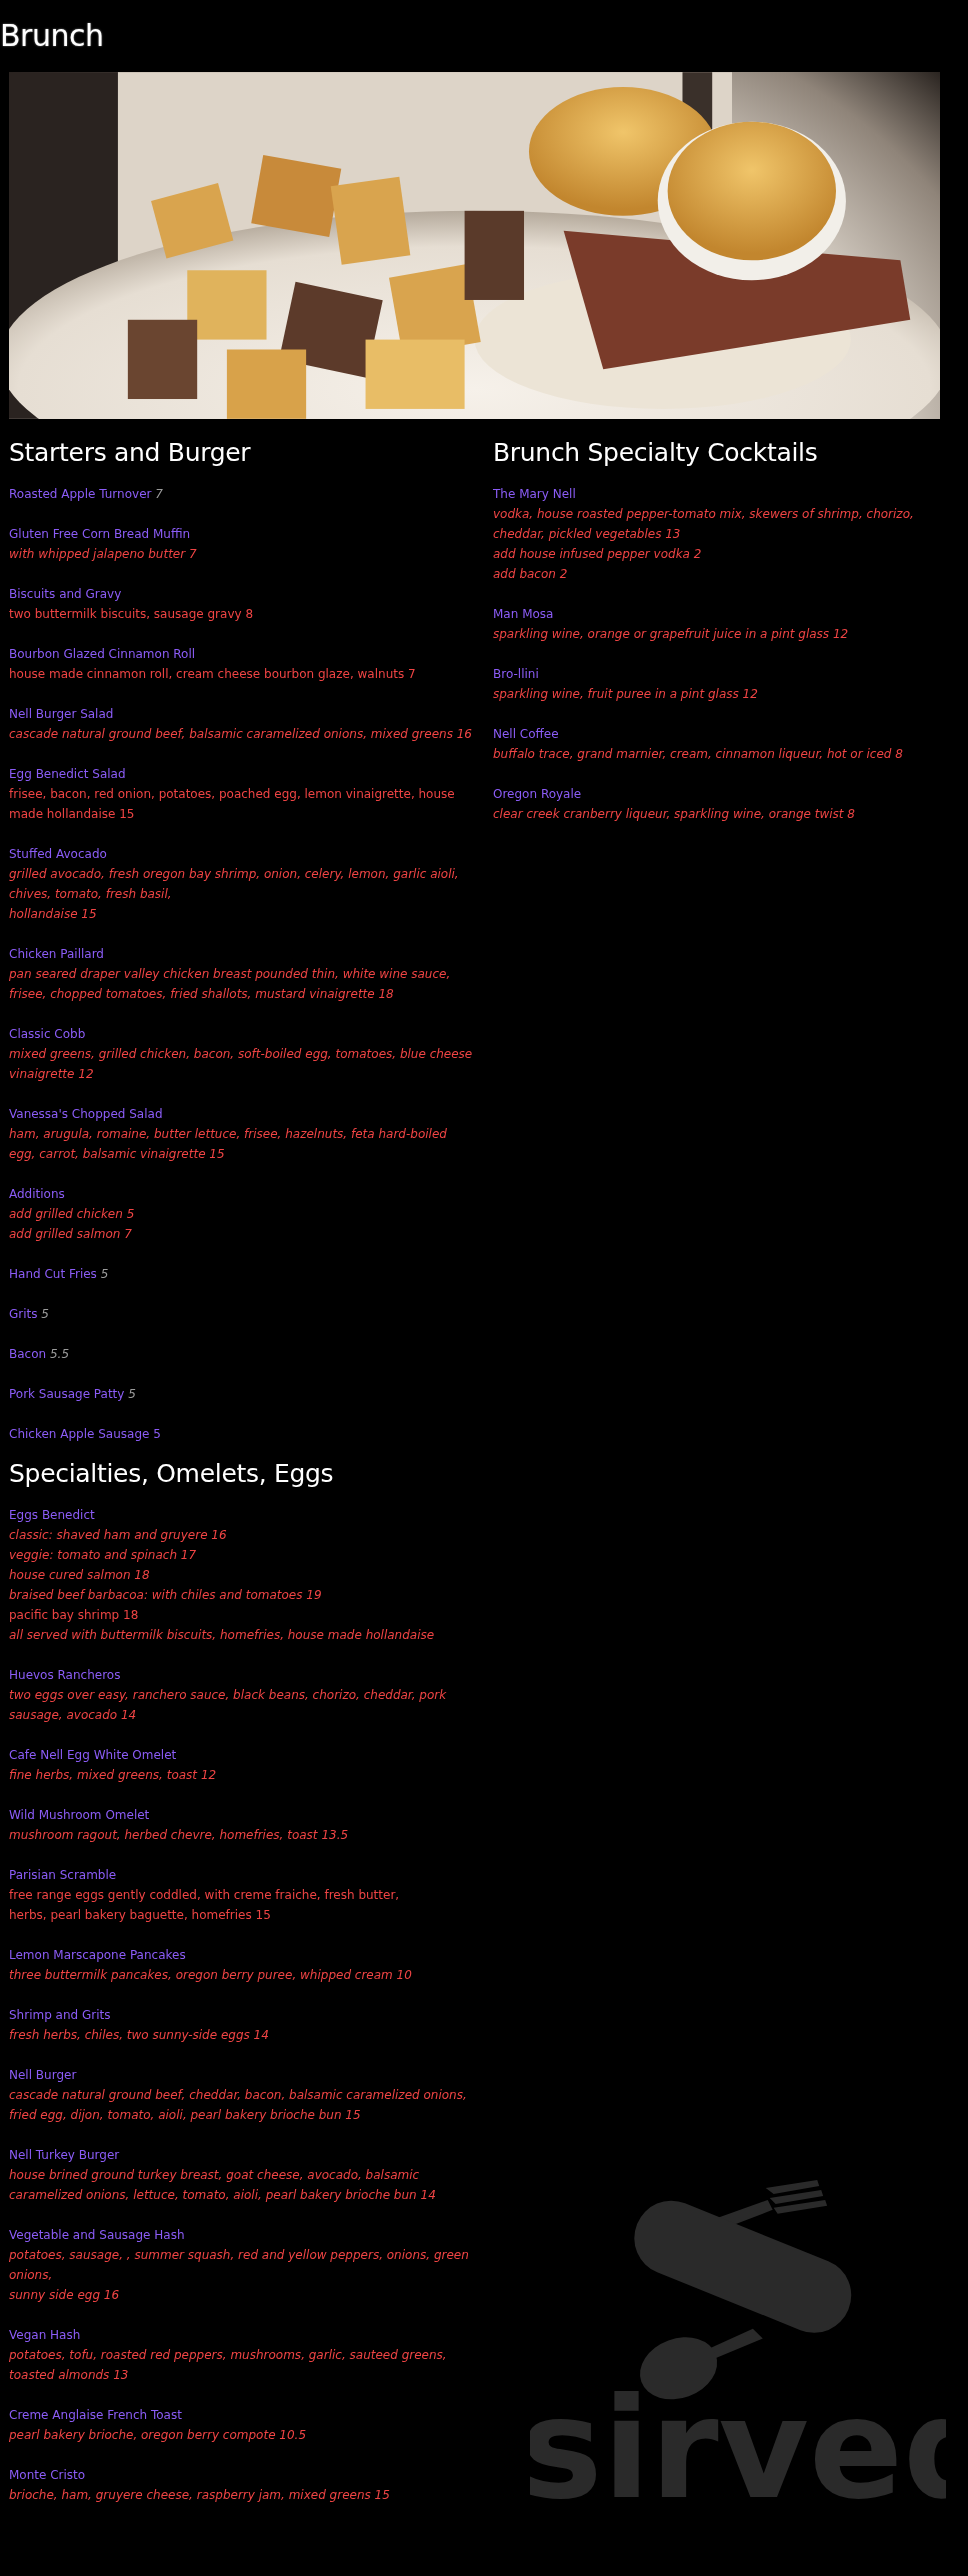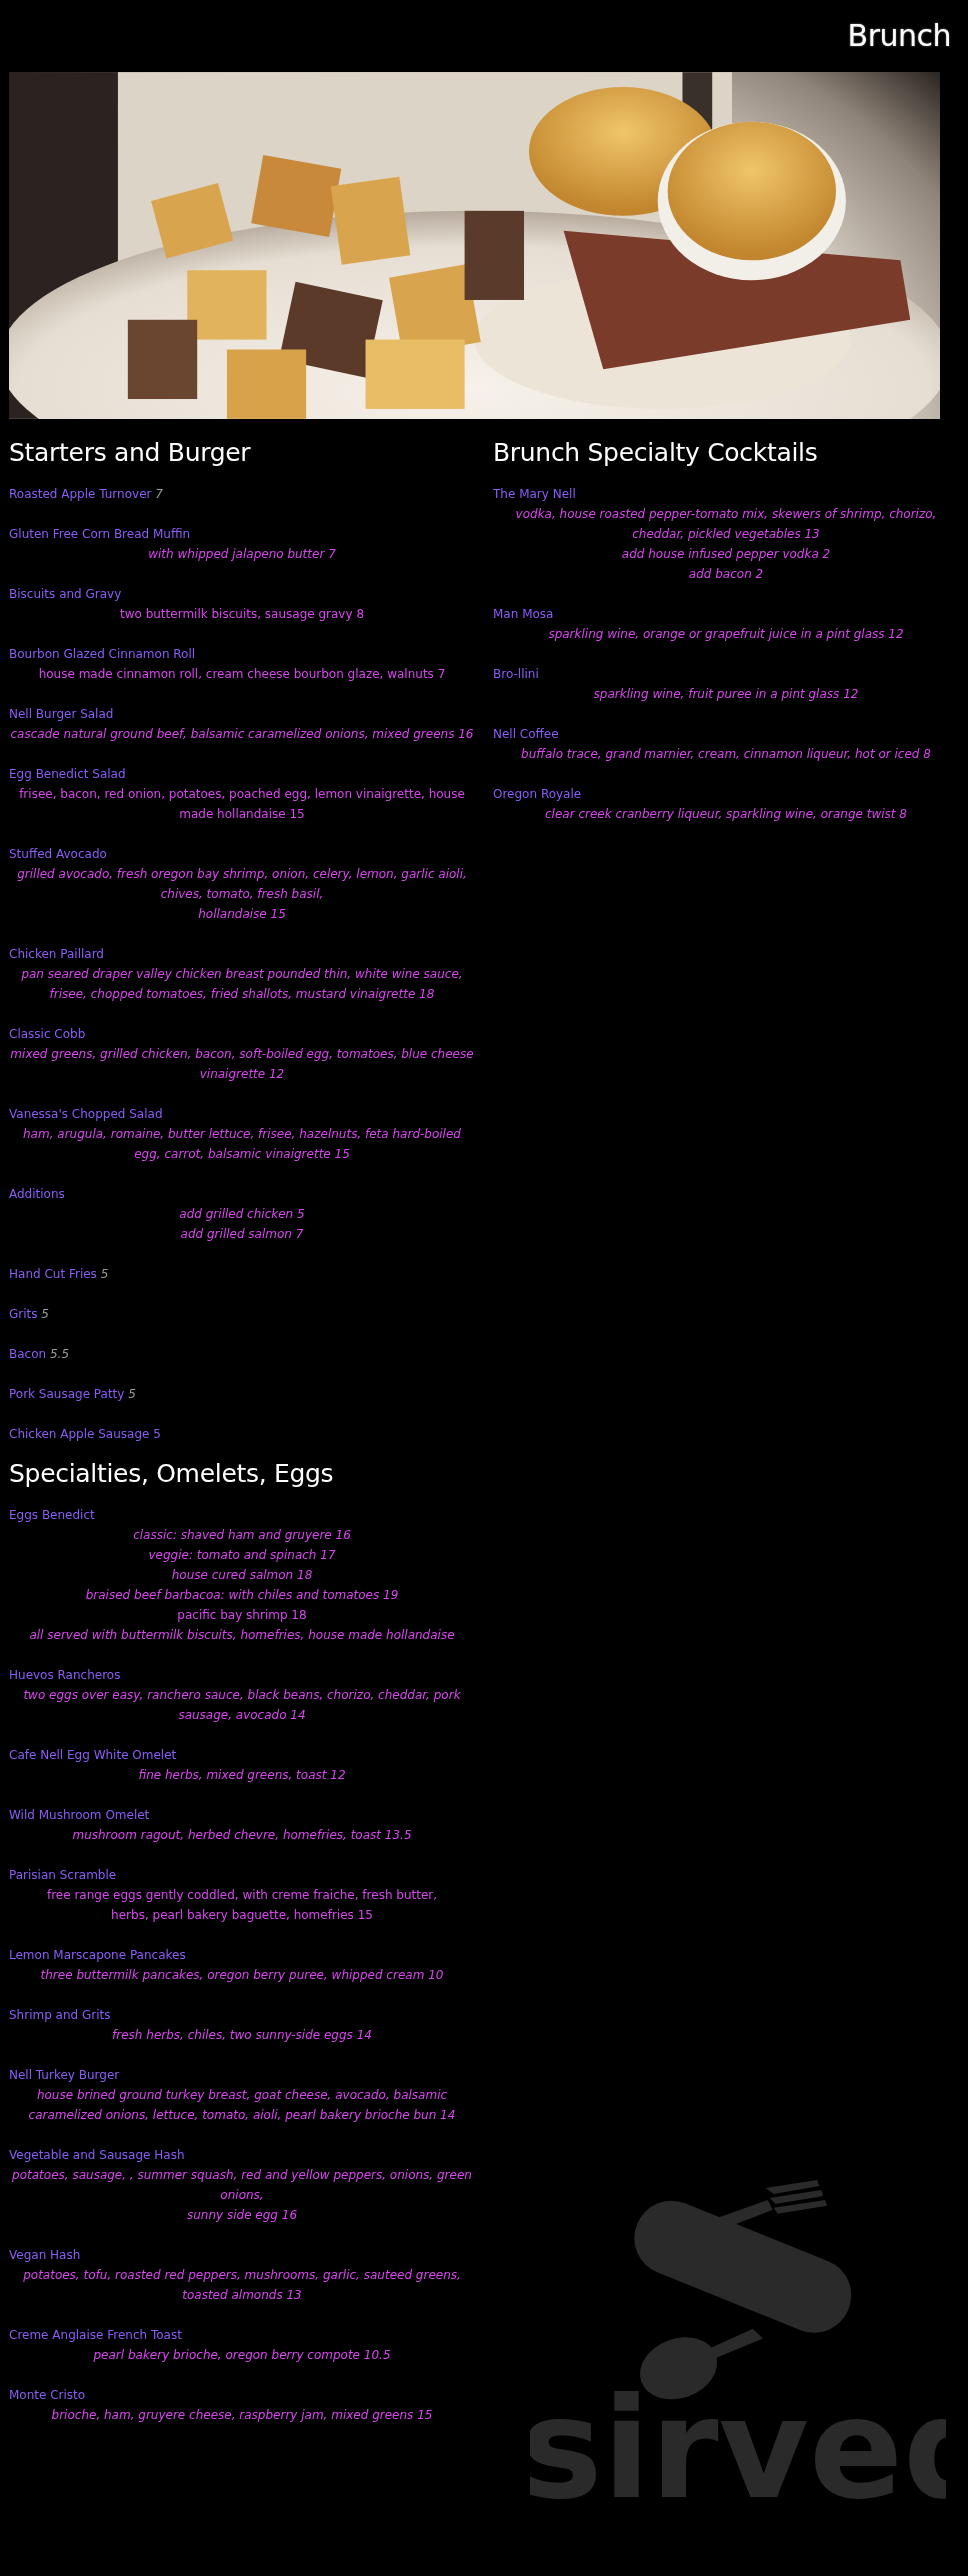--- a/index.html
+++ b/index.html
@@ -1,41 +1,41 @@
 <!DOCTYPE html>
 <html><head>
 <meta charset="utf-8">
 <style>
   html, body { margin: 0; padding: 0; background: #000; }
   body {
     width: 969px; height: 2576px; position: relative; overflow: hidden;
     font-family: "DejaVu Sans", sans-serif; color: #9a9a9a;
   }
   .title {
-    position: absolute; top: 18px; left: 0; width: 951px; text-align: right;
+    position: absolute; top: 18px; left: 0; width: 951px; text-align: left;
     color: #fff; font-size: 30px; font-family: "DejaVu Sans", sans-serif;
     font-weight: normal; letter-spacing: -0.5px; margin: 0;
     text-shadow: 0 0 2px #888;
   }
   .hero {
     position: absolute; left: 9px; top: 72px; width: 931px; height: 347px;
     overflow: hidden;
     background: radial-gradient(ellipse at 50% 110%, #f1ece6 0%, #e9e2da 40%, #cfc7bd 65%, #8f8479 85%, #2a2420 100%);
   }
   .hero svg { position: absolute; left: 0; top: 0; }
   .col { position: absolute; top: 426px; }
   .col-left { left: 9px; width: 466px; }
   .col-right { left: 493px; width: 466px; }
   h2 {
     color: #fff; font-weight: normal; font-size: 25px; margin: 12px 0 16px 0;
     letter-spacing: -0.3px; line-height: 30px;
   }
   .item { margin-bottom: 20px; font-size: 12px; line-height: 20px; }
   .name { color: #8b5cf6; }
-  .desc { display: block; color: #d946ef; font-style: italic; text-align: center; }
+  .desc { display: block; color: #ef4444; font-style: italic; }
   .desc.plain { font-style: normal; }
   .price { font-style: italic; }
   .spec { position: absolute; left: 9px; top: 1447px; width: 466px; }
   .logo { position: absolute; left: 530px; top: 2180px; width: 416px; height: 337px; }
 </style>
 </head>
 <body>
 
 <h1 class="title">Brunch</h1>
 
@@ -112,20 +112,21 @@
 <div class="spec">
   <h2>Specialties, Omelets, Eggs</h2>
   <div id="specialties-list">
       <div class="item"><span class="name">Eggs Benedict</span><span class="desc">classic: shaved ham and gruyere 16</span><span class="desc">veggie: tomato and spinach 17</span><span class="desc">house cured salmon 18</span><span class="desc">braised beef barbacoa: with chiles and tomatoes 19</span><span class="desc plain">pacific bay shrimp 18</span><span class="desc">all served with buttermilk biscuits, homefries, house made hollandaise</span></div>
       <div class="item"><span class="name">Huevos Rancheros</span><span class="desc">two eggs over easy, ranchero sauce, black beans, chorizo, cheddar, pork sausage, avocado 14</span></div>
       <div class="item"><span class="name">Cafe Nell Egg White Omelet</span><span class="desc">fine herbs, mixed greens, toast 12</span></div>
       <div class="item"><span class="name">Wild Mushroom Omelet</span><span class="desc">mushroom ragout, herbed chevre, homefries, toast 13.5</span></div>
       <div class="item"><span class="name">Parisian Scramble</span><span class="desc plain">free range eggs gently coddled, with creme fraiche, fresh butter,</span><span class="desc plain">herbs, pearl bakery baguette, homefries 15</span></div>
       <div class="item"><span class="name">Lemon Marscapone Pancakes</span><span class="desc">three buttermilk pancakes, oregon berry puree, whipped cream 10</span></div>
       <div class="item"><span class="name">Shrimp and Grits</span><span class="desc">fresh herbs, chiles, two sunny-side eggs 14</span></div>
+      <div class="item"><span class="name">Nell Burger</span><span class="desc">cascade natural ground beef, cheddar, bacon, balsamic caramelized onions, fried egg, dijon, tomato, aioli, pearl bakery brioche bun 15</span></div>
       <div class="item"><span class="name">Nell Turkey Burger</span><span class="desc">house brined ground turkey breast, goat cheese, avocado, balsamic caramelized onions, lettuce, tomato, aioli, pearl bakery brioche bun 14</span></div>
       <div class="item"><span class="name">Vegetable and Sausage Hash</span><span class="desc">potatoes, sausage, , summer squash, red and yellow peppers, onions, green onions,</span><span class="desc">sunny side egg 16</span></div>
       <div class="item"><span class="name">Vegan Hash</span><span class="desc">potatoes, tofu, roasted red peppers, mushrooms, garlic, sauteed greens,  toasted almonds 13</span></div>
       <div class="item"><span class="name">Creme Anglaise French Toast</span><span class="desc">pearl bakery brioche, oregon berry compote 10.5</span></div>
       <div class="item"><span class="name">Monte Cristo</span><span class="desc">brioche, ham, gruyere cheese, raspberry jam, mixed greens 15</span></div>
     </div>
 </div>
 
 <div class="logo">
   <svg width="416" height="337" viewBox="0 0 420 340">

